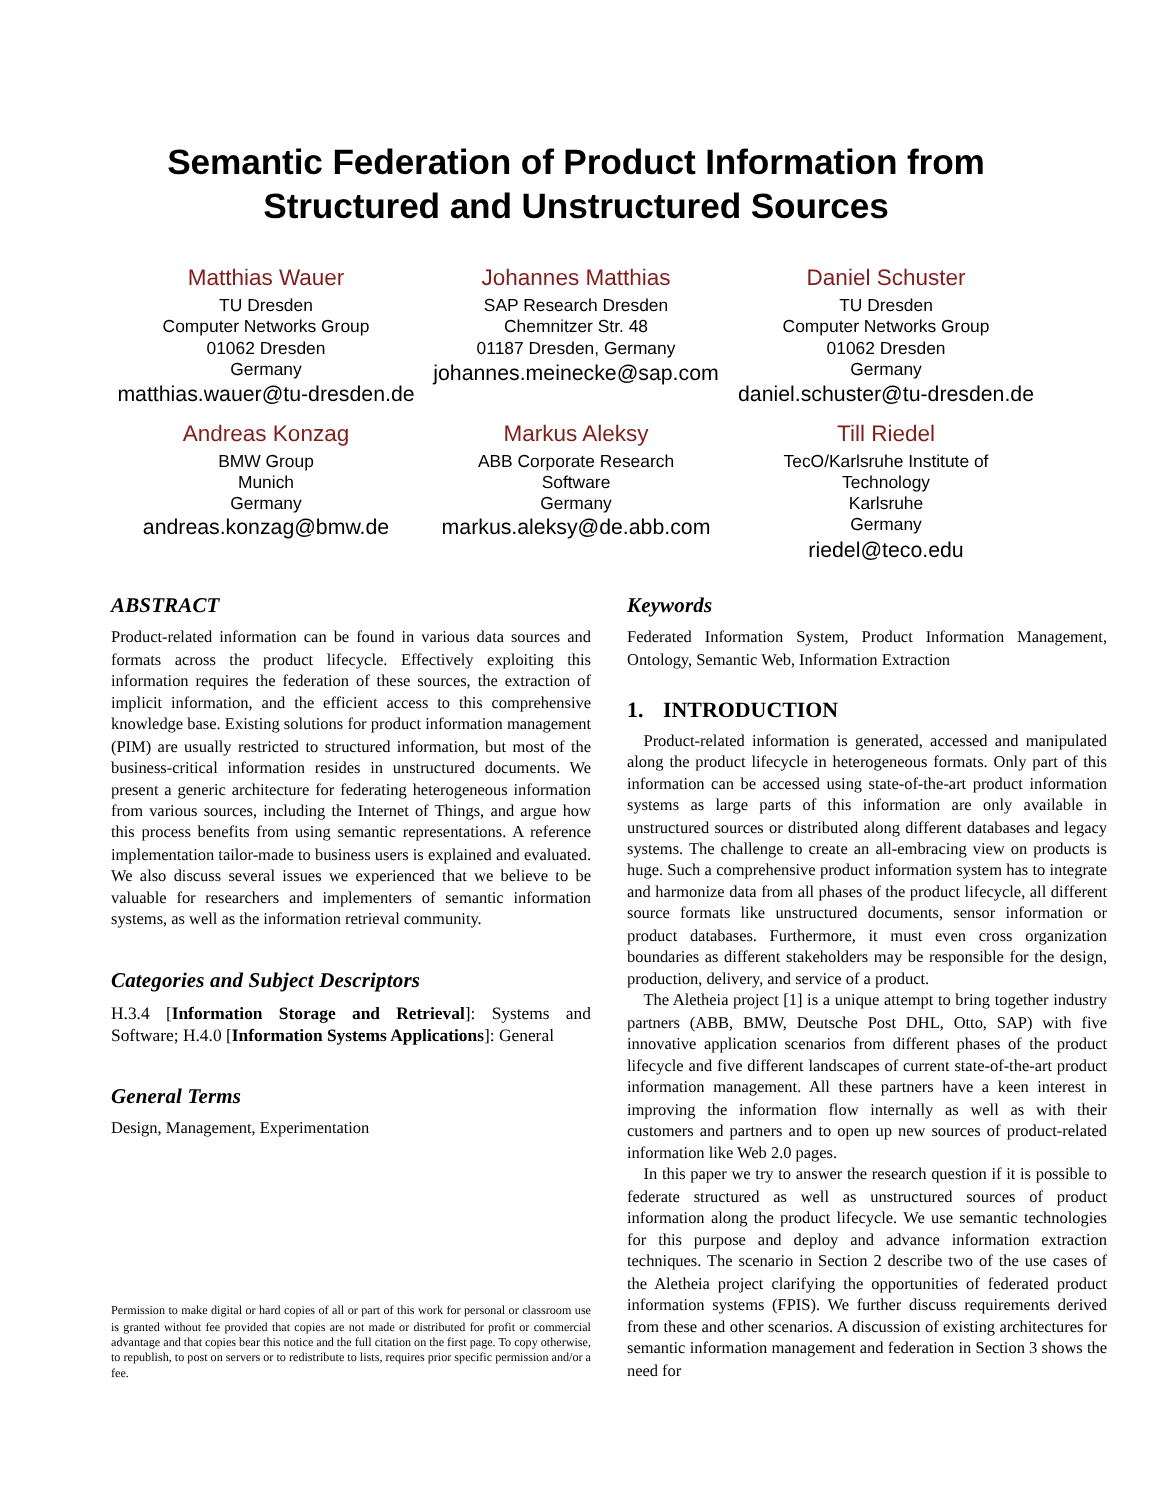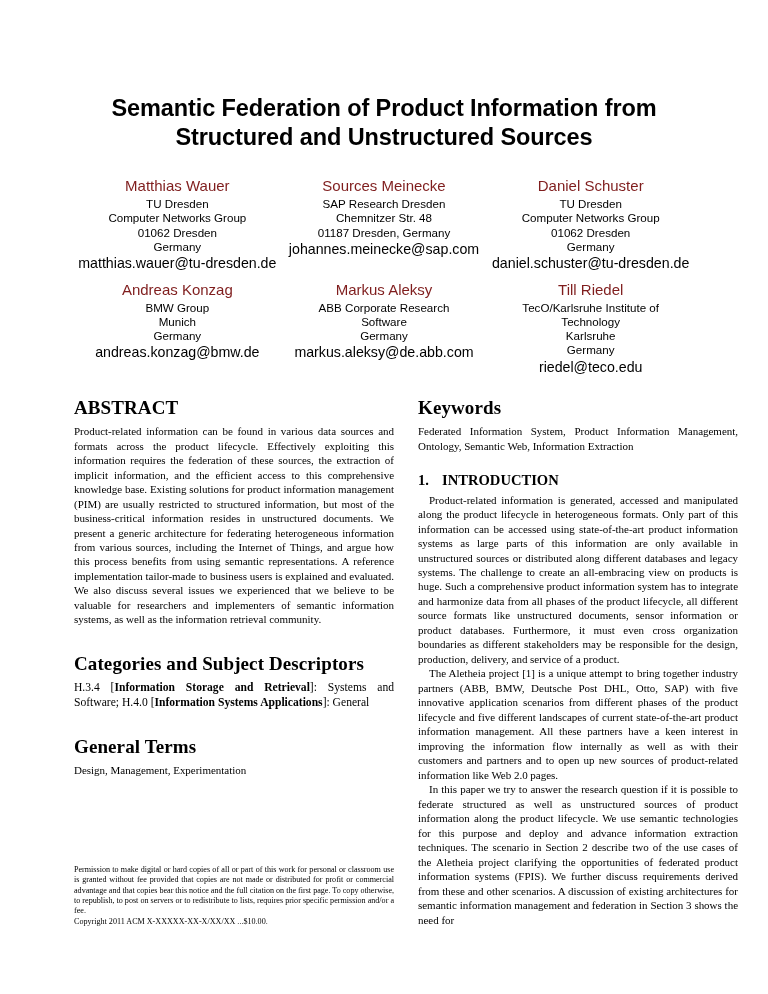--- a/index.html
+++ b/index.html
@@ -87,24 +87,25 @@
   }
   .col {
     width: 320px;
     flex: 0 0 320px;
     position: relative;
   }
 
   h2.sec-head {
     font-family: "Liberation Serif", serif;
     font-weight: bold;
-    font-size: 19px;
+    font-size: 14px;
     margin: 0 0 4px 0;
     line-height: 1.2;
     letter-spacing: 0.1px;
+    font-style: italic;
   }
   h2.num-head {
     font-family: "Liberation Serif", serif;
     font-weight: bold;
     font-size: 14.6px;
     margin: 0 0 3px 0;
     line-height: 1.2;
   }
   h2.num-head .secnum {
     display: inline-block;
@@ -162,21 +163,21 @@
     <div class="author-row">
       <div class="author">
         <div class="author-name">Matthias Wauer</div>
         <div class="author-line">TU Dresden</div>
         <div class="author-line">Computer Networks Group</div>
         <div class="author-line">01062 Dresden</div>
         <div class="author-line">Germany</div>
         <div class="author-email">matthias.wauer@tu-dresden.de</div>
       </div>
       <div class="author">
-        <div class="author-name">Sources Meinecke</div>
+        <div class="author-name">Johannes Matthias</div>
         <div class="author-line">SAP Research Dresden</div>
         <div class="author-line">Chemnitzer Str. 48</div>
         <div class="author-line">01187 Dresden, Germany</div>
         <div class="author-email">johannes.meinecke@sap.com</div>
       </div>
       <div class="author">
         <div class="author-name">Daniel Schuster</div>
         <div class="author-line">TU Dresden</div>
         <div class="author-line">Computer Networks Group</div>
         <div class="author-line">01062 Dresden</div>
@@ -223,21 +224,20 @@
       <h2 class="sec-head">Categories and Subject Descriptors</h2>
       <p class="cat-text"><span>H.3.4 [</span><b>Information Storage and Retrieval</b><span>]:  Systems and Software; H.4.0 [</span><b>Information Systems Applications</b><span>]: General</span></p>
 
       <div class="gap-lg"></div>
 
       <h2 class="sec-head">General Terms</h2>
       <p class="body-text">Design, Management, Experimentation</p>
 
       <div class="copyright">
         <div>Permission to make digital or hard copies of all or part of this work for personal or classroom use is granted without fee provided that copies are not made or distributed for profit or commercial advantage and that copies bear this notice and the full citation on the first page. To copy otherwise, to republish, to post on servers or to redistribute to lists, requires prior specific permission and/or a fee.</div>
-        <div class="cp-last">Copyright 2011 ACM X-XXXXX-XX-X/XX/XX ...$10.00.</div>
       </div>
     </div>
 
     <div class="col">
 
       <h2 class="sec-head">Keywords</h2>
       <p class="body-text">Federated Information System, Product Information Management, Ontology, Semantic Web, Information Extraction</p>
 
       <div class="gap-md"></div>
 

